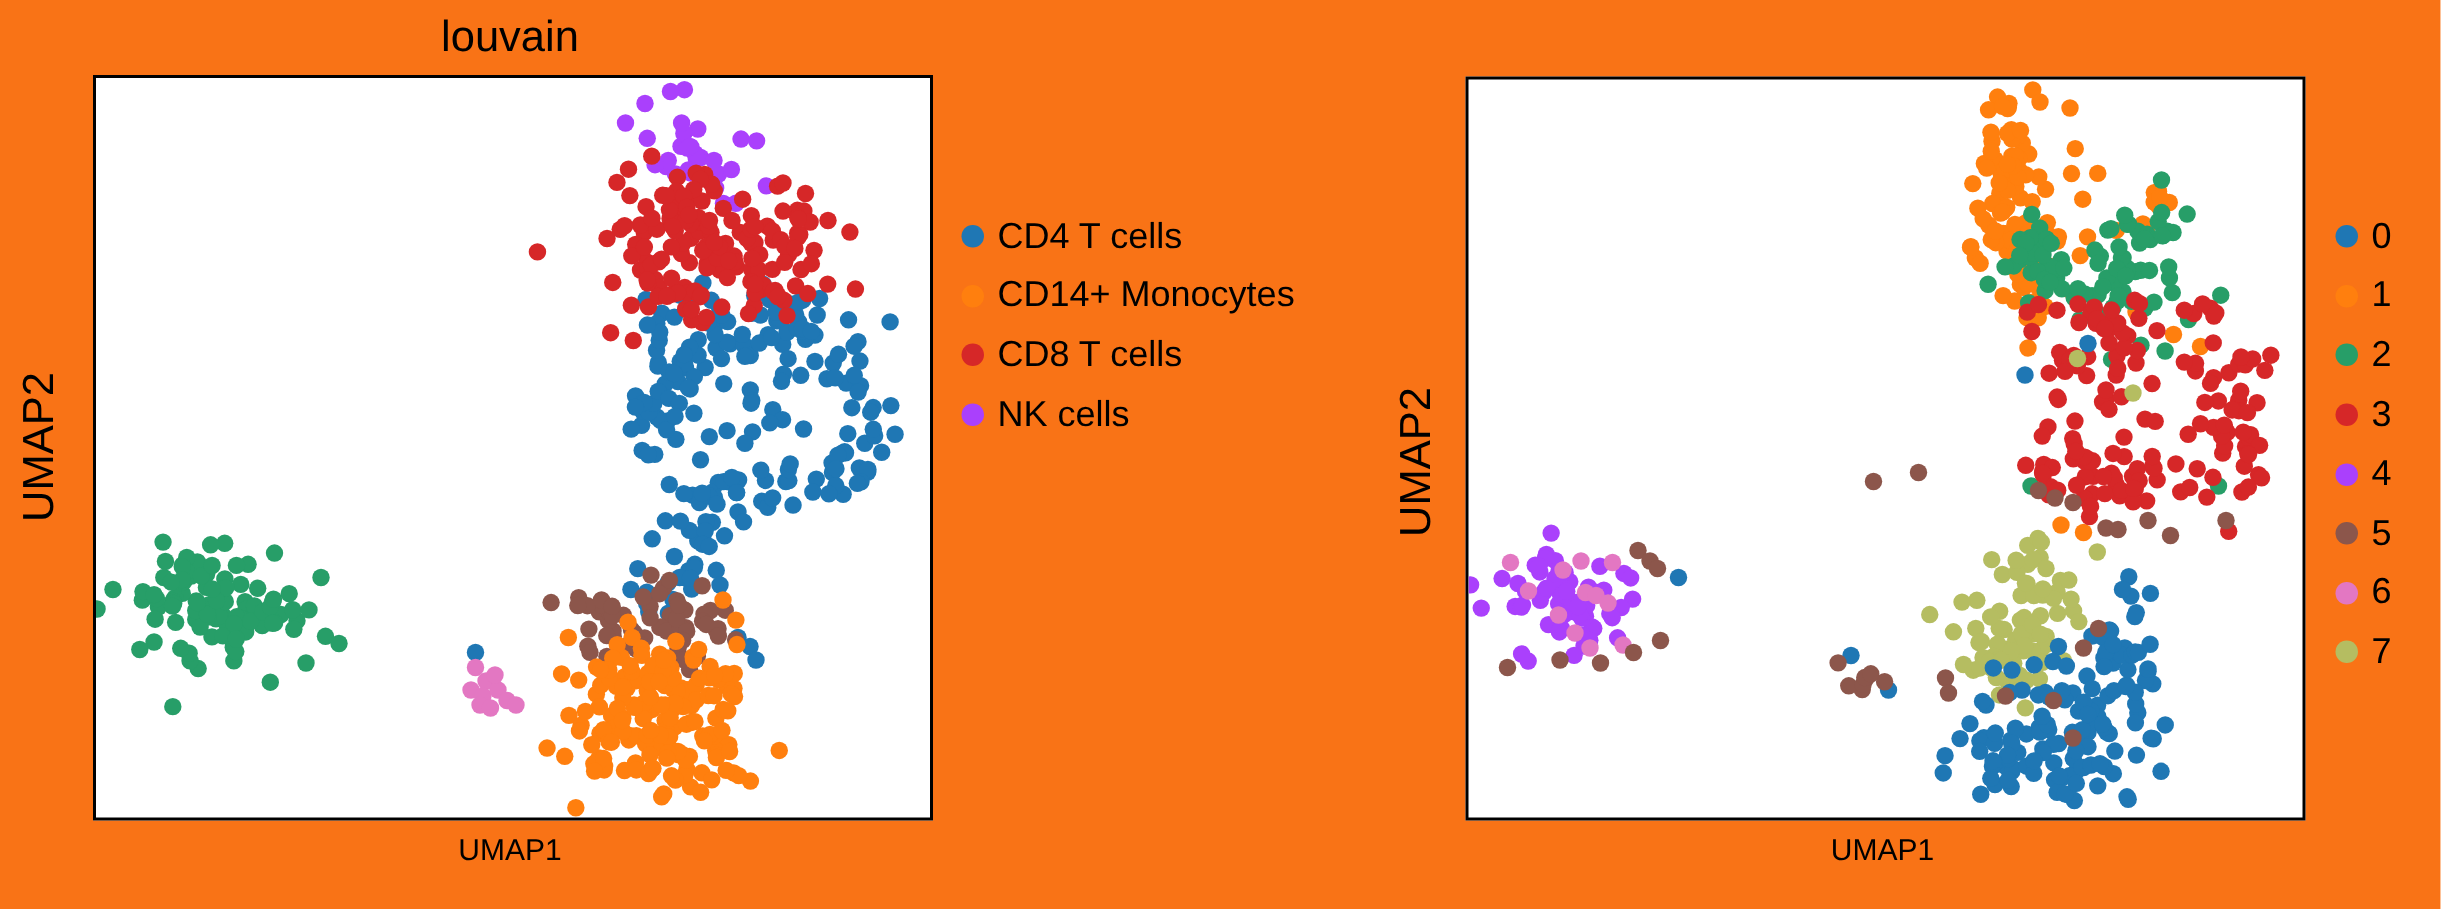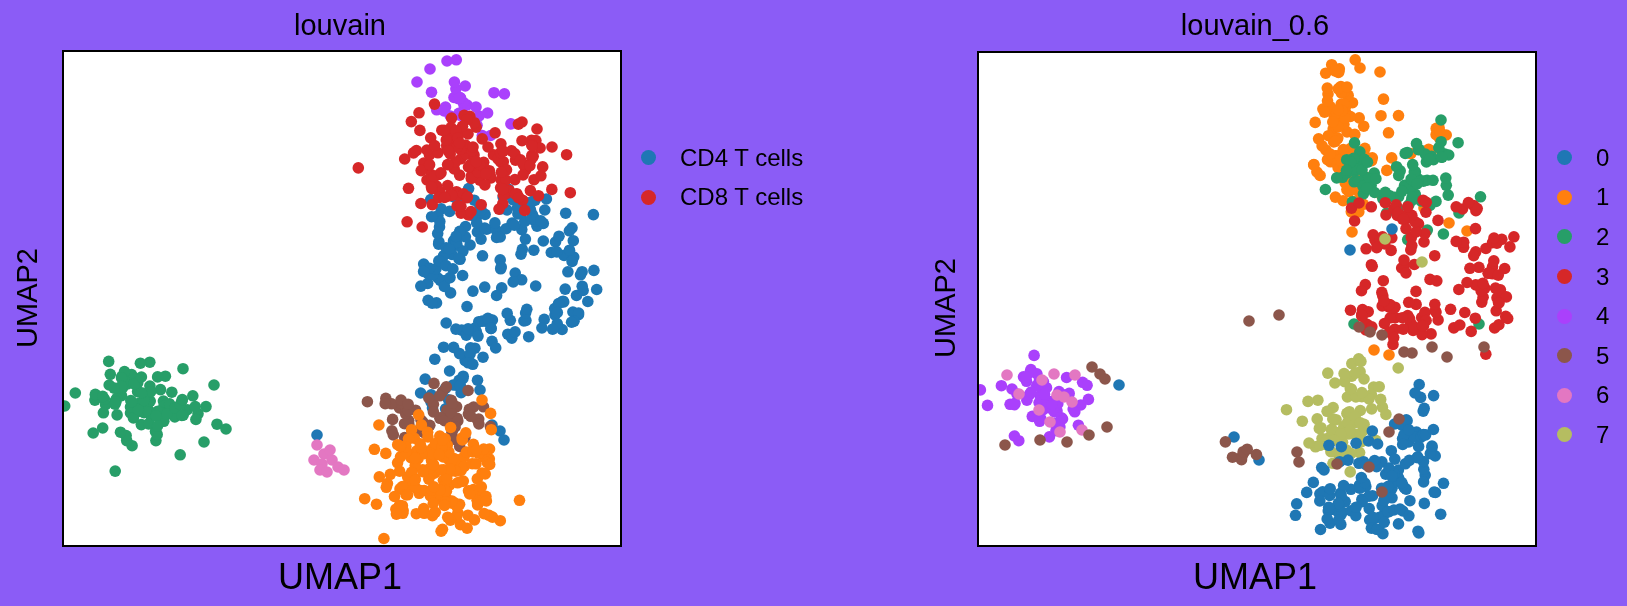--- a/index.html
+++ b/index.html
@@ -1,24 +1,24 @@
 <!DOCTYPE html>
 <html><head>
 <meta charset="utf-8">
 <style>
   html,body{margin:0;padding:0;background:#ffffff;}
   body{font-family:"Liberation Sans",sans-serif;color:#000;}
-  .figure{position:relative;width:1627px;height:606px;background:#8b5cf6;overflow:hidden;}
+  .figure{position:relative;width:1627px;height:606px;background:#f97316;overflow:hidden;}
   .axes{position:absolute;border:2px solid #000;background:#fff;overflow:hidden;box-sizing:content-box;}
   .axes svg{display:block;}
   .chart-title{position:absolute;text-align:center;font-size:29px;line-height:34px;white-space:nowrap;}
-  .xlabel{position:absolute;text-align:center;font-size:36px;white-space:nowrap;}
+  .xlabel{position:absolute;text-align:center;font-size:20px;white-space:nowrap;}
   .ylabel{position:absolute;font-size:29px;white-space:nowrap;transform:translate(-50%,-50%) rotate(-90deg);}
   .legend{position:absolute;}
-  .legend-row{display:flex;align-items:center;height:39.6px;gap:24px;}
+  .legend-row{display:flex;align-items:center;height:39.6px;gap:9px;}
   .legend-dot{width:15px;height:15px;border-radius:50%;flex:0 0 15px;}
   .legend-label{font-size:24px;white-space:nowrap;}
 </style>
 </head>
 <body>
 
 <div class="figure">
 
   <div class="chart-title" style="left:62px;top:8px;width:556px;">louvain</div>
   <div class="ylabel" style="left:27px;top:298px;">UMAP2</div>
@@ -779,26 +779,33 @@
         <circle cx="263.0" cy="420.0" r="5.8" fill="#e377c2"></circle>
       </svg>
   </div>
   <div class="xlabel" style="left:62px;top:556px;width:556px;">UMAP1</div>
   <div class="legend" style="left:641px;top:138px;">
       <div class="legend-row">
         <span class="legend-dot" style="background: rgb(31, 119, 180);"></span>
         <span class="legend-label">CD4 T cells</span>
       </div>
       <div class="legend-row">
+        <span class="legend-dot" style="background: rgb(255, 127, 14);"></span>
+        <span class="legend-label">CD14+ Monocytes</span>
+      </div>
+      <div class="legend-row">
         <span class="legend-dot" style="background: rgb(214, 39, 40);"></span>
         <span class="legend-label">CD8 T cells</span>
       </div>
+      <div class="legend-row">
+        <span class="legend-dot" style="background: rgb(170, 64, 252);"></span>
+        <span class="legend-label">NK cells</span>
+      </div>
     </div>
 
-  <div class="chart-title" style="left:977px;top:8px;width:556px;">louvain_0.6</div>
   <div class="ylabel" style="left:945px;top:308px;">UMAP2</div>
   <div class="axes" style="left:977px;top:51px;width:556px;height:492px;">
     <svg width="556" height="492" viewBox="0 0 556 492">
         <circle cx="354.2" cy="76.0" r="5.8" fill="#ff7f0e"></circle>
         <circle cx="356.4" cy="102.7" r="5.8" fill="#ff7f0e"></circle>
         <circle cx="359.1" cy="114.6" r="5.8" fill="#ff7f0e"></circle>
         <circle cx="379.2" cy="120.5" r="5.8" fill="#ff7f0e"></circle>
         <circle cx="363.1" cy="109.3" r="5.8" fill="#ff7f0e"></circle>
         <circle cx="388.4" cy="124.6" r="5.8" fill="#ff7f0e"></circle>
         <circle cx="371.4" cy="95.6" r="5.8" fill="#ff7f0e"></circle>

